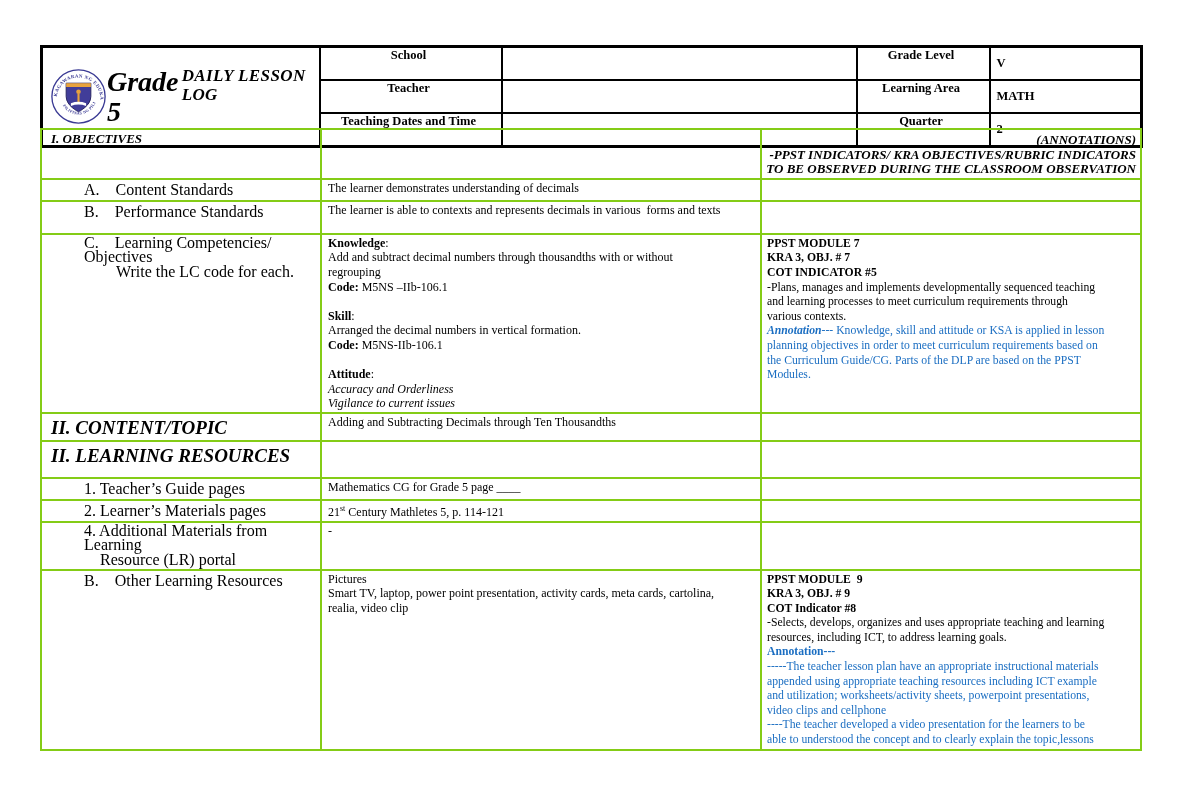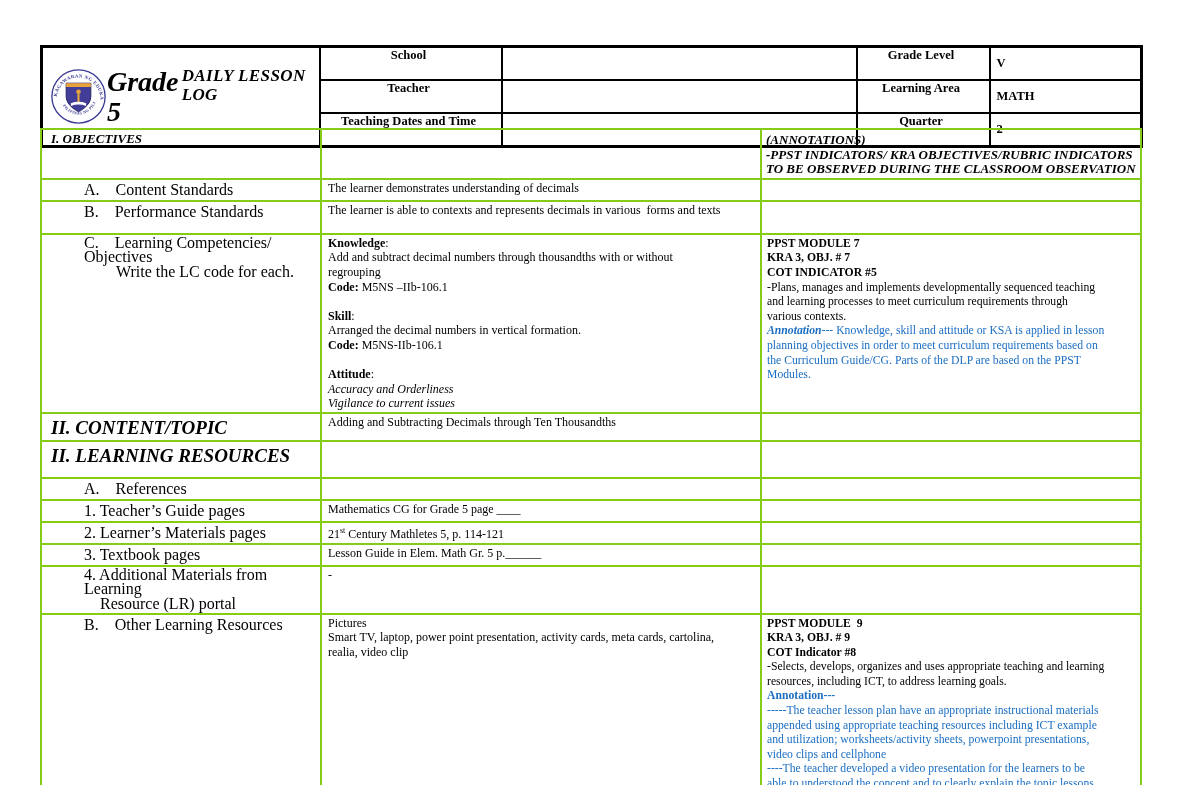--- a/index.html
+++ b/index.html
@@ -23,21 +23,21 @@
   
   .main { position:absolute; left:40px; top:128px; width:1100px; border:2px solid #000; }
   .main td { border:2px solid #84cc16; vertical-align:top; padding:1px 4px; overflow:hidden; }
   .pre { white-space:pre-wrap; }
   .nowrap { white-space:pre;font-family:Liberation Serif, serif; }
   .sec  { font-weight:bold; font-style:italic; font-size:13px; padding-left:9px !important; vertical-align:middle; }
   .sec-top { font-weight:bold; font-style:italic; font-size:19px; padding-left:9px !important; padding-top:3px !important; }
   .ind  { padding-left:42px !important; font-size:16px;margin-top:11px; }
   .val  { font-size:12px; padding-left:6px !important; }
   .ann  { font-size:11.7px; line-height:14.6px; padding:2px 4px 1px 5px !important; }
-  .ann-hdr { text-align:left; font-size:13px; line-height:15.5px; padding-top:3px !important; }
+  .ann-hdr { text-align:right; font-size:13px; line-height:15.5px; padding-top:3px !important; }
   .lines .ln { white-space:pre-wrap; line-height:14.6px; min-height:14.6px; }
   .val.lines .ln, .ind.lines .ln { line-height:14.5px; }
 
   .s-b  { font-weight:bold; }
   .s-i  { font-style:italic; }
   .s-bi { font-weight:bold; font-style:italic; }
   .s-blue    { color:#1b6ec2; }
   .s-blue-b  { color:#1b6ec2; font-weight:bold; }
   .s-blue-bi { color:#1b6ec2; font-weight:bold; font-style:italic; }
   .s-sup { vertical-align:super; font-size:8px; }
@@ -171,45 +171,35 @@
       <td class="val nowrap">Adding and Subtracting Decimals through Ten Thousandths</td>
       <td></td>
     </tr>
 
     <tr style="height:37px">
       <td class="sec-top">II. LEARNING RESOURCES</td>
       <td></td>
       <td></td>
     </tr>
 
-    <tr style="height:17px">
-      <td class="ind pre">A.    References</td>
-      <td></td>
-      <td></td>
-    </tr>
 
     <tr style="height:17px">
       <td class="ind pre">1. Teacher’s Guide pages</td>
       <td class="val nowrap">Mathematics CG for Grade 5 page ____</td>
       <td></td>
     </tr>
 
     <tr style="height:17px">
       <td class="ind pre">2. Learner’s Materials pages</td>
       <td class="val lines">
             <div class="ln"><span>21</span><span class="s-sup">st</span><span> Century Mathletes 5, p. 114-121</span></div>
           </td>
       <td></td>
     </tr>
 
-    <tr style="height:18px">
-      <td class="ind pre">3. Textbook pages</td>
-      <td class="val nowrap">Lesson Guide in Elem. Math Gr. 5 p.______</td>
-      <td></td>
-    </tr>
 
     <tr style="height:30px">
       <td class="ind lines">
             <div class="ln"><span>4. Additional Materials from Learning</span></div>
             <div class="ln"><span>    Resource (LR) portal</span></div>
           </td>
       <td class="val">-</td>
       <td></td>
     </tr>
 

